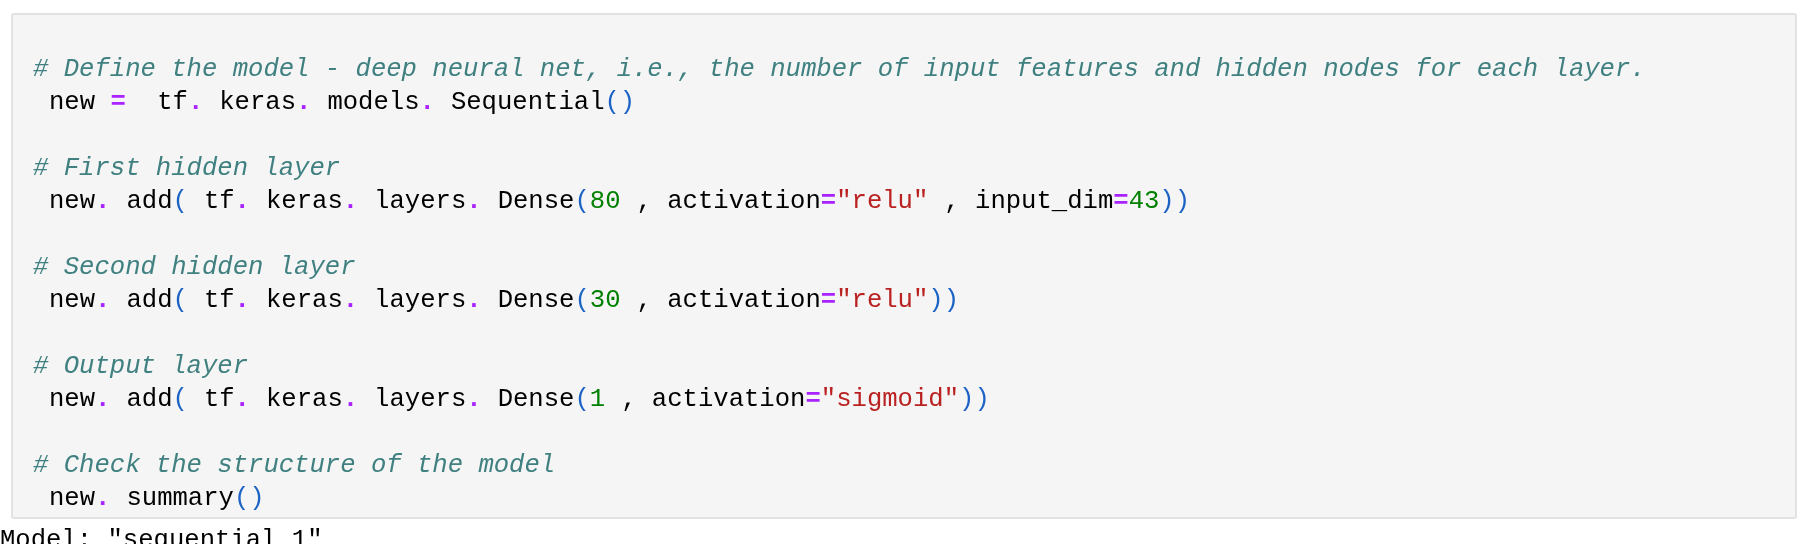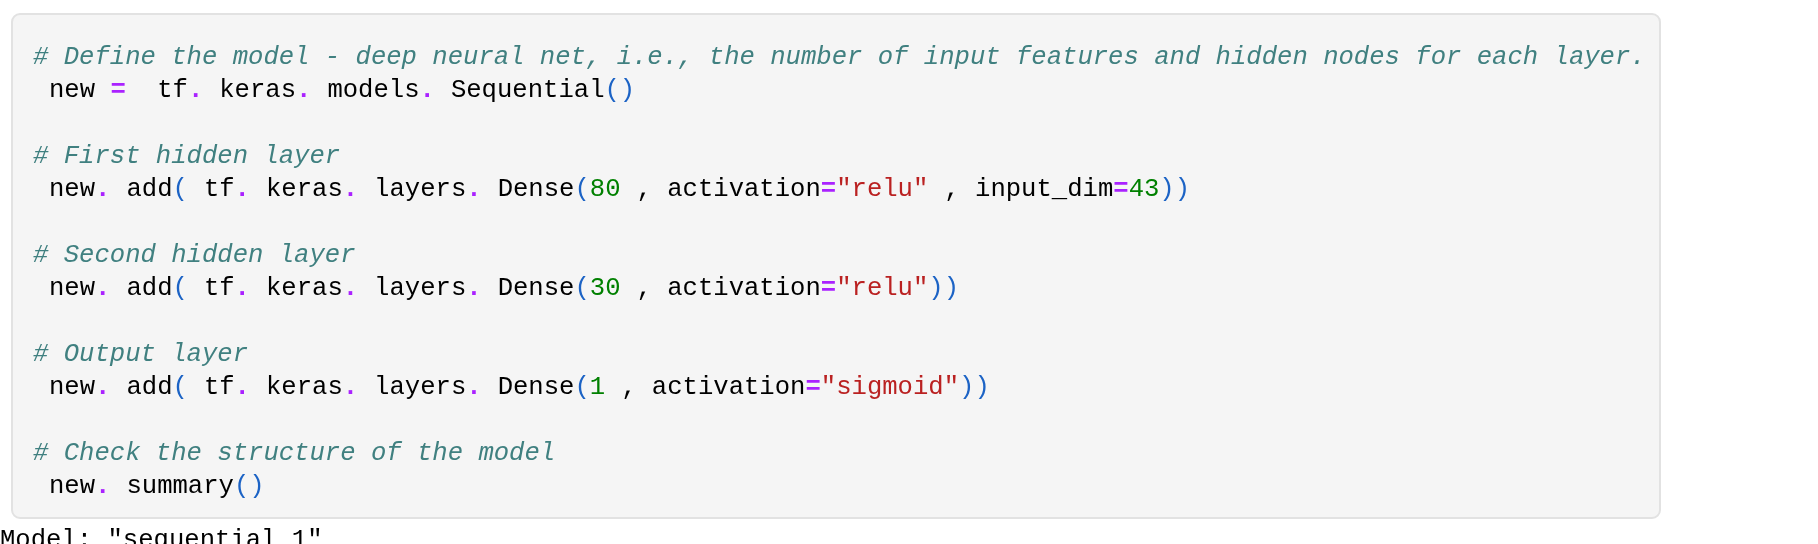--- a/index.html
+++ b/index.html
@@ -8,27 +8,27 @@
     height: 544px;
     position: relative;
     overflow: hidden;
     background: #ffffff;
     font-family: "Liberation Mono", monospace;
   }
   .code-cell {
     position: absolute;
     left: 11px;
     top: 13px;
-    width: 1650px;
+    width: 1786px;
     height: 506px;
     box-sizing: border-box;
     background: #f5f5f5;
     border: 2px solid #e2e2e2;
-    border-radius: 9px;
-    padding: 26px 20px 19px 20px;
+    border-radius: 3px;
+    padding: 38px 20px 19px 20px;
     overflow: hidden;
   }
   .code {
     margin: 0;
     font-family: "Liberation Mono", monospace;
     font-size: 25.6px;
     line-height: 33px;
     color: #000000;
     white-space: pre;
   }

